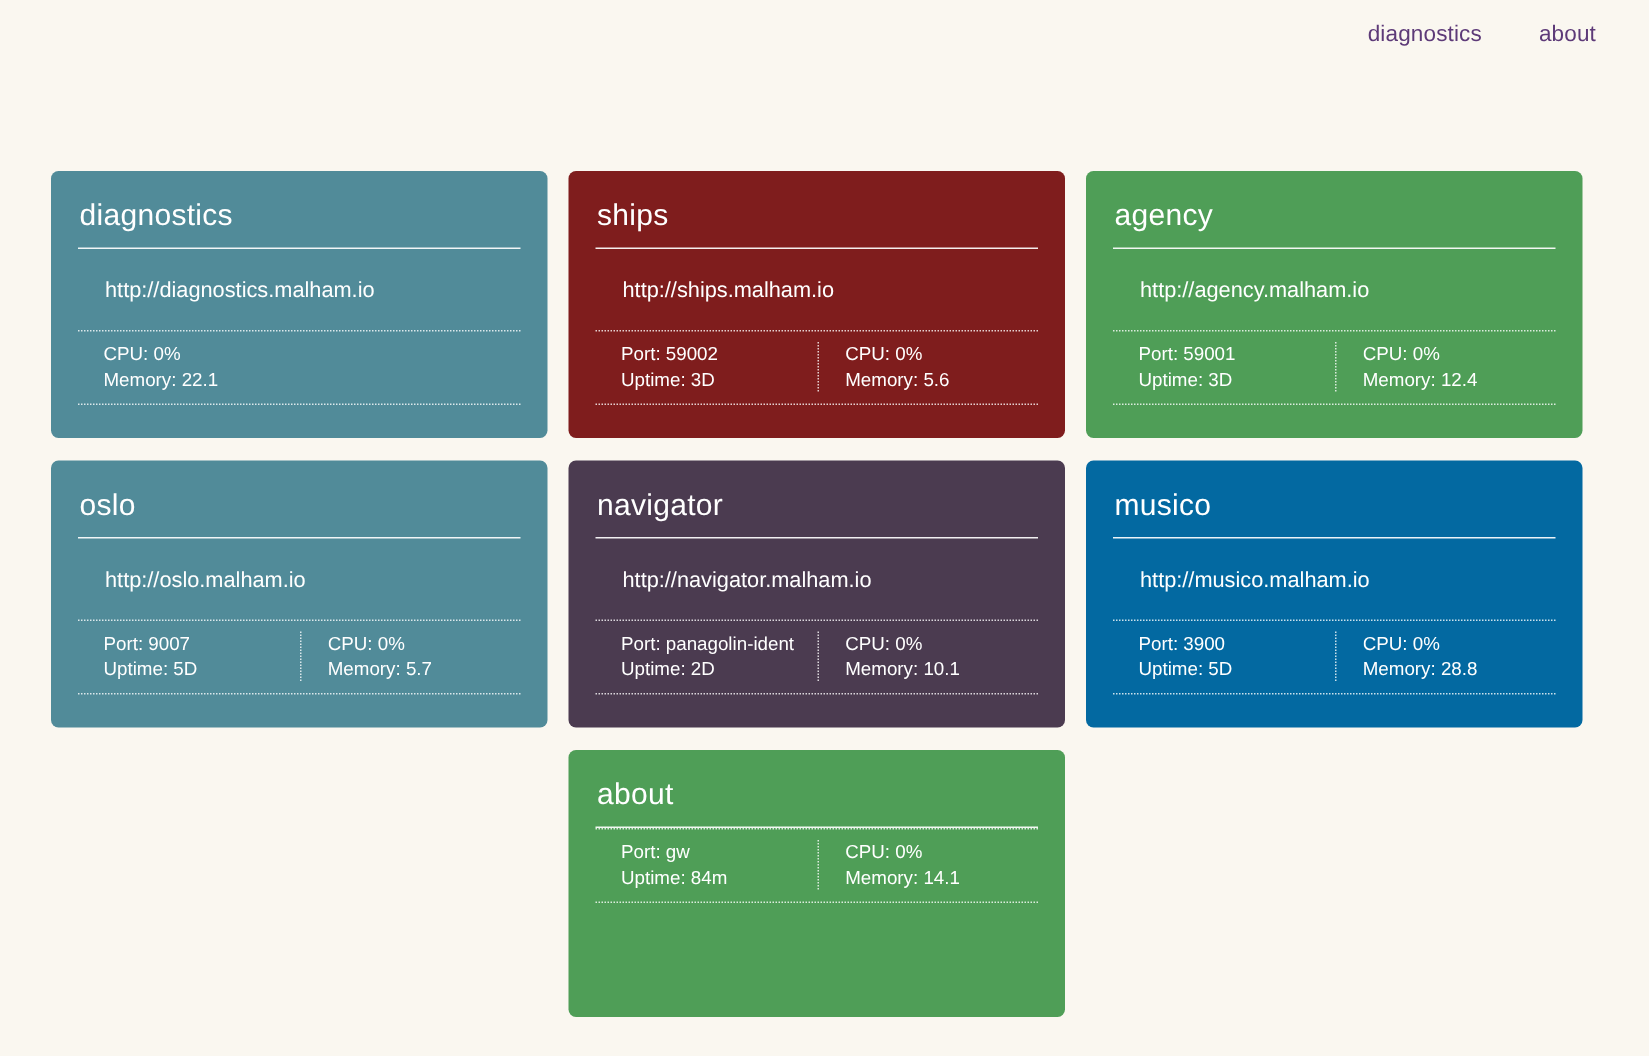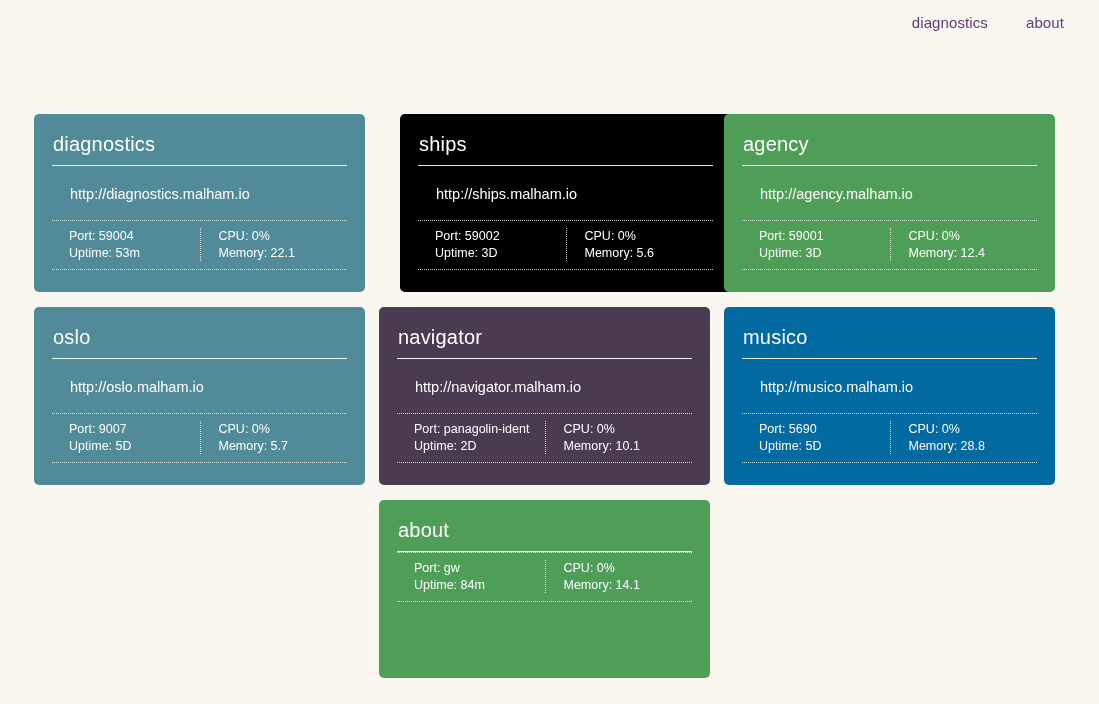--- a/index.html
+++ b/index.html
@@ -131,31 +131,27 @@
 </nav>
 
 <main class="grid">
 
   <section class="card" style="background-color: rgb(81, 139, 153);">
     <h2 class="card-title">diagnostics</h2>
     <div class="title-rule"></div>
     <a class="card-url">http://diagnostics.malham.io</a>
     <div class="stats">
       <div class="stats-col">
-        <div class="stat-line">Port: 59004</div>
-        <div class="stat-line">Uptime: 53m</div>
-      </div>
-      <div class="stats-col">
         <div class="stat-line">CPU: 0%</div>
         <div class="stat-line">Memory: 22.1</div>
       </div>
     </div>
   </section>
 
-  <section class="card" style="background-color: #000000; margin-left: 21px;">
+  <section class="card" style="background-color: #7f1d1d;">
     <h2 class="card-title">ships</h2>
     <div class="title-rule"></div>
     <a class="card-url">http://ships.malham.io</a>
     <div class="stats">
       <div class="stats-col">
         <div class="stat-line">Port: 59002</div>
         <div class="stat-line">Uptime: 3D</div>
       </div>
       <div class="stats-col">
         <div class="stat-line">CPU: 0%</div>
@@ -211,21 +207,21 @@
       </div>
     </div>
   </section>
 
   <section class="card" style="background-color: #0369a1;">
     <h2 class="card-title">musico</h2>
     <div class="title-rule"></div>
     <a class="card-url">http://musico.malham.io</a>
     <div class="stats">
       <div class="stats-col">
-        <div class="stat-line">Port: 5690</div>
+        <div class="stat-line">Port: 3900</div>
         <div class="stat-line">Uptime: 5D</div>
       </div>
       <div class="stats-col">
         <div class="stat-line">CPU: 0%</div>
         <div class="stat-line">Memory: 28.8</div>
       </div>
     </div>
   </section>
 
   <section class="card card-slot-about" style="background-color: rgb(79, 158, 87);">

